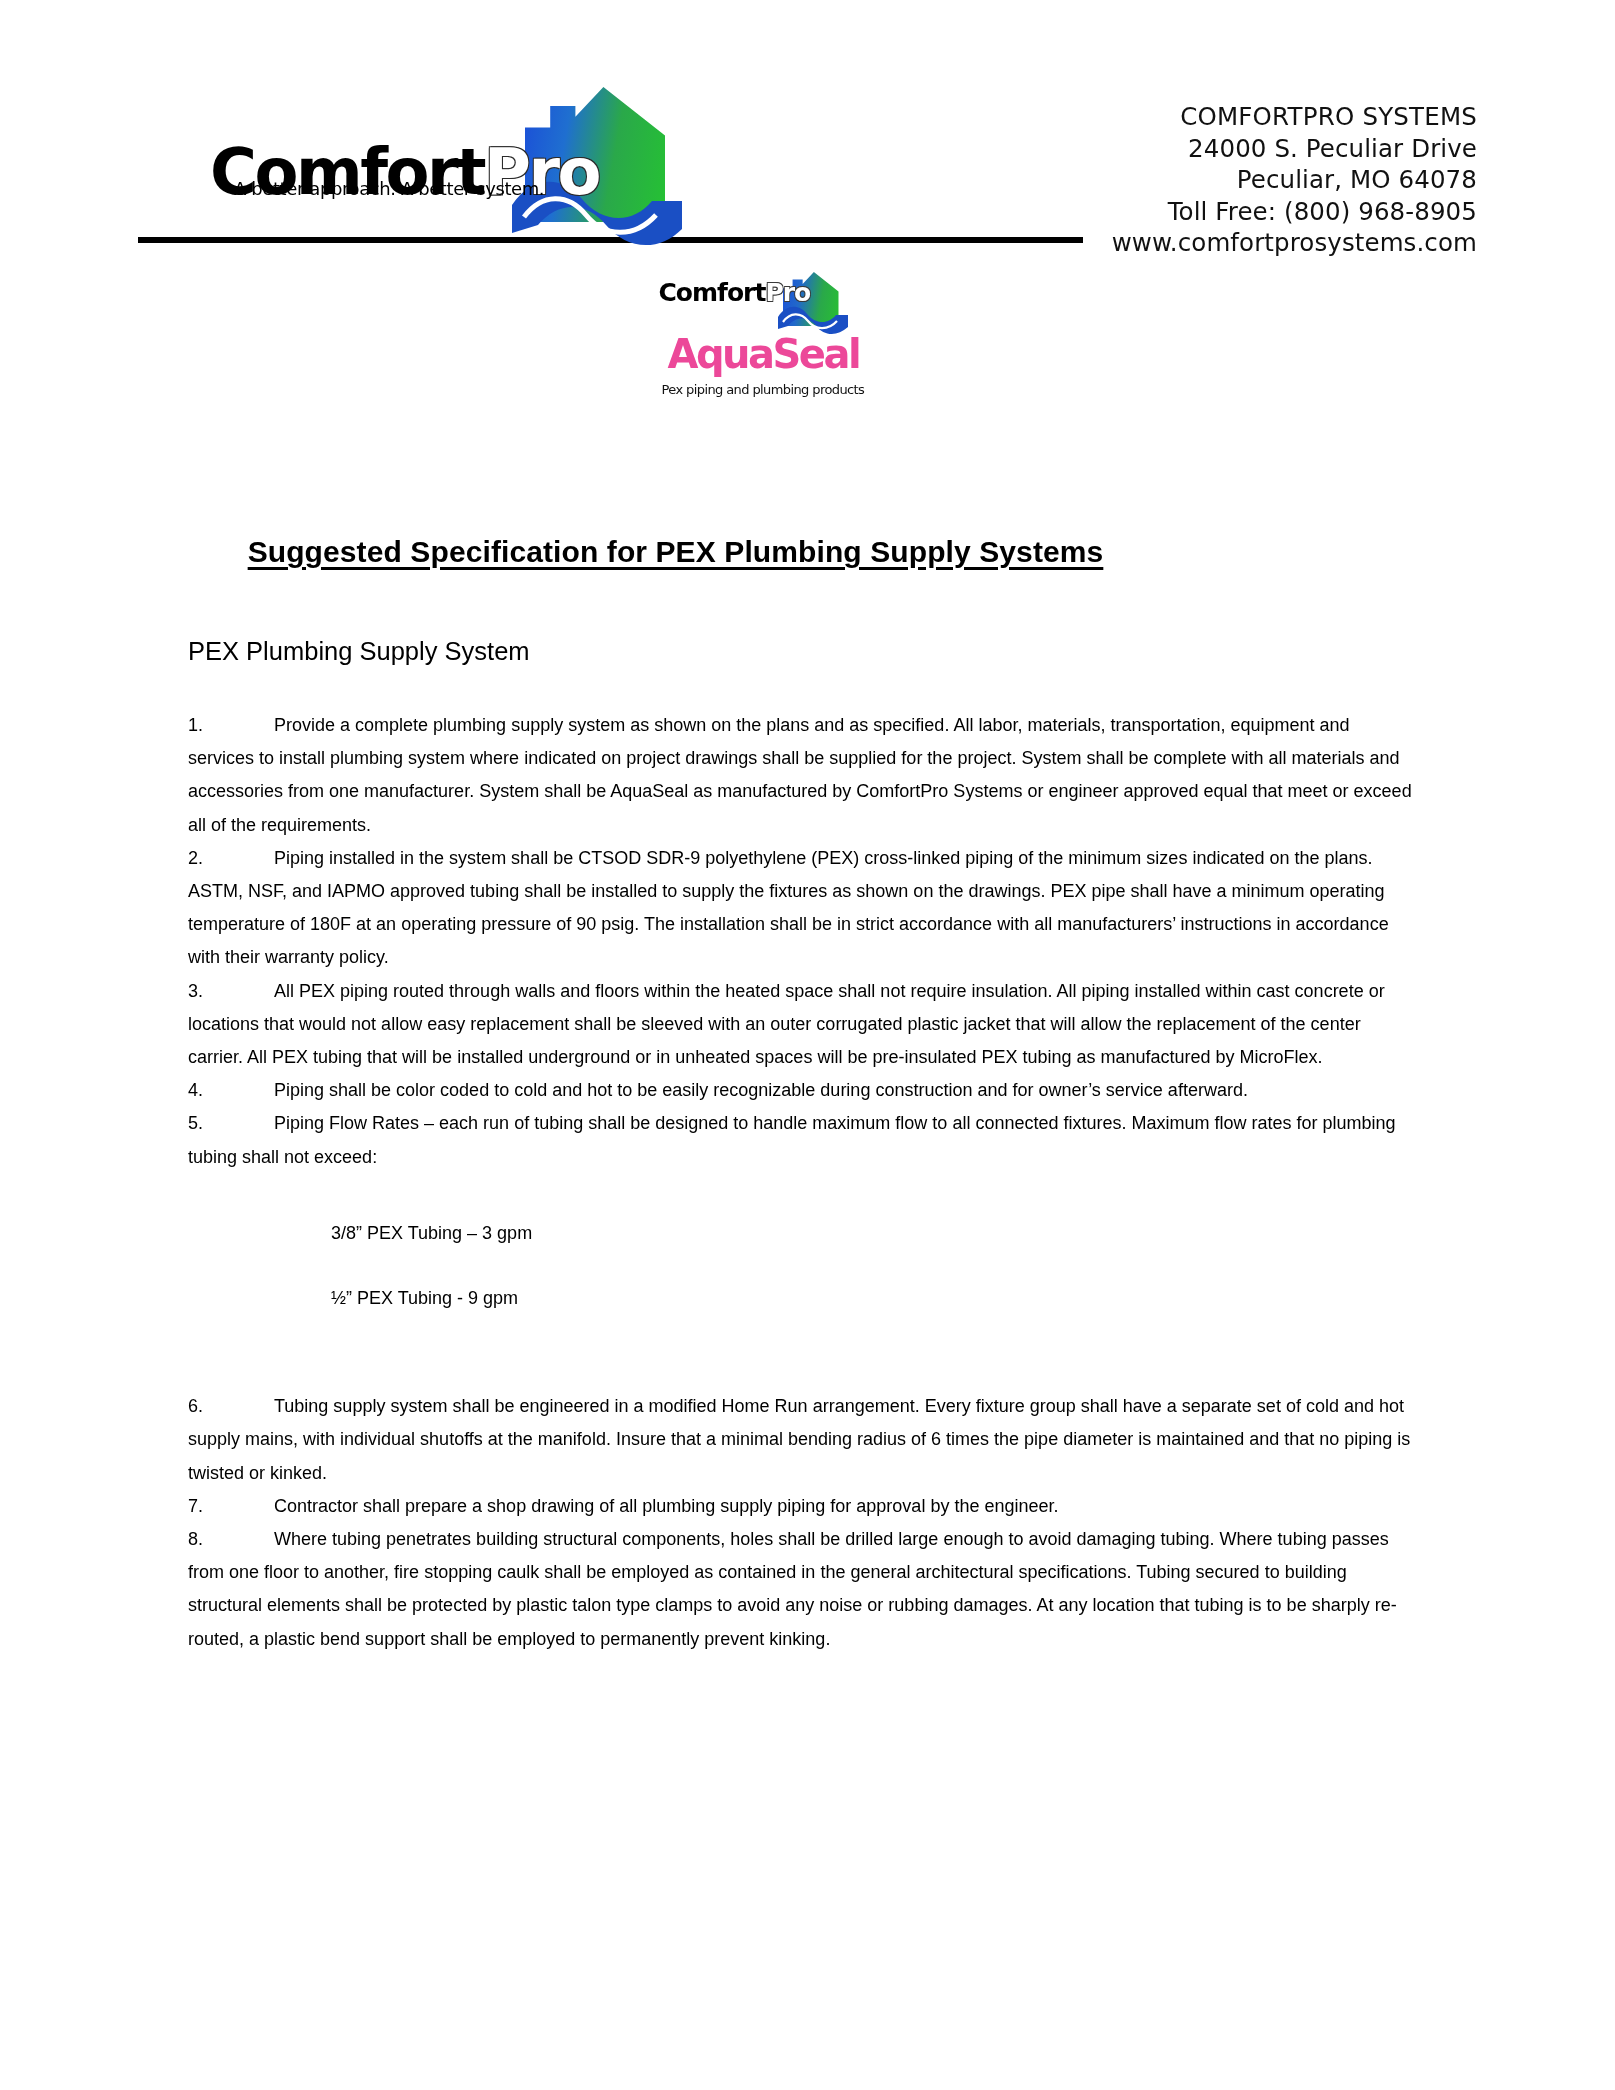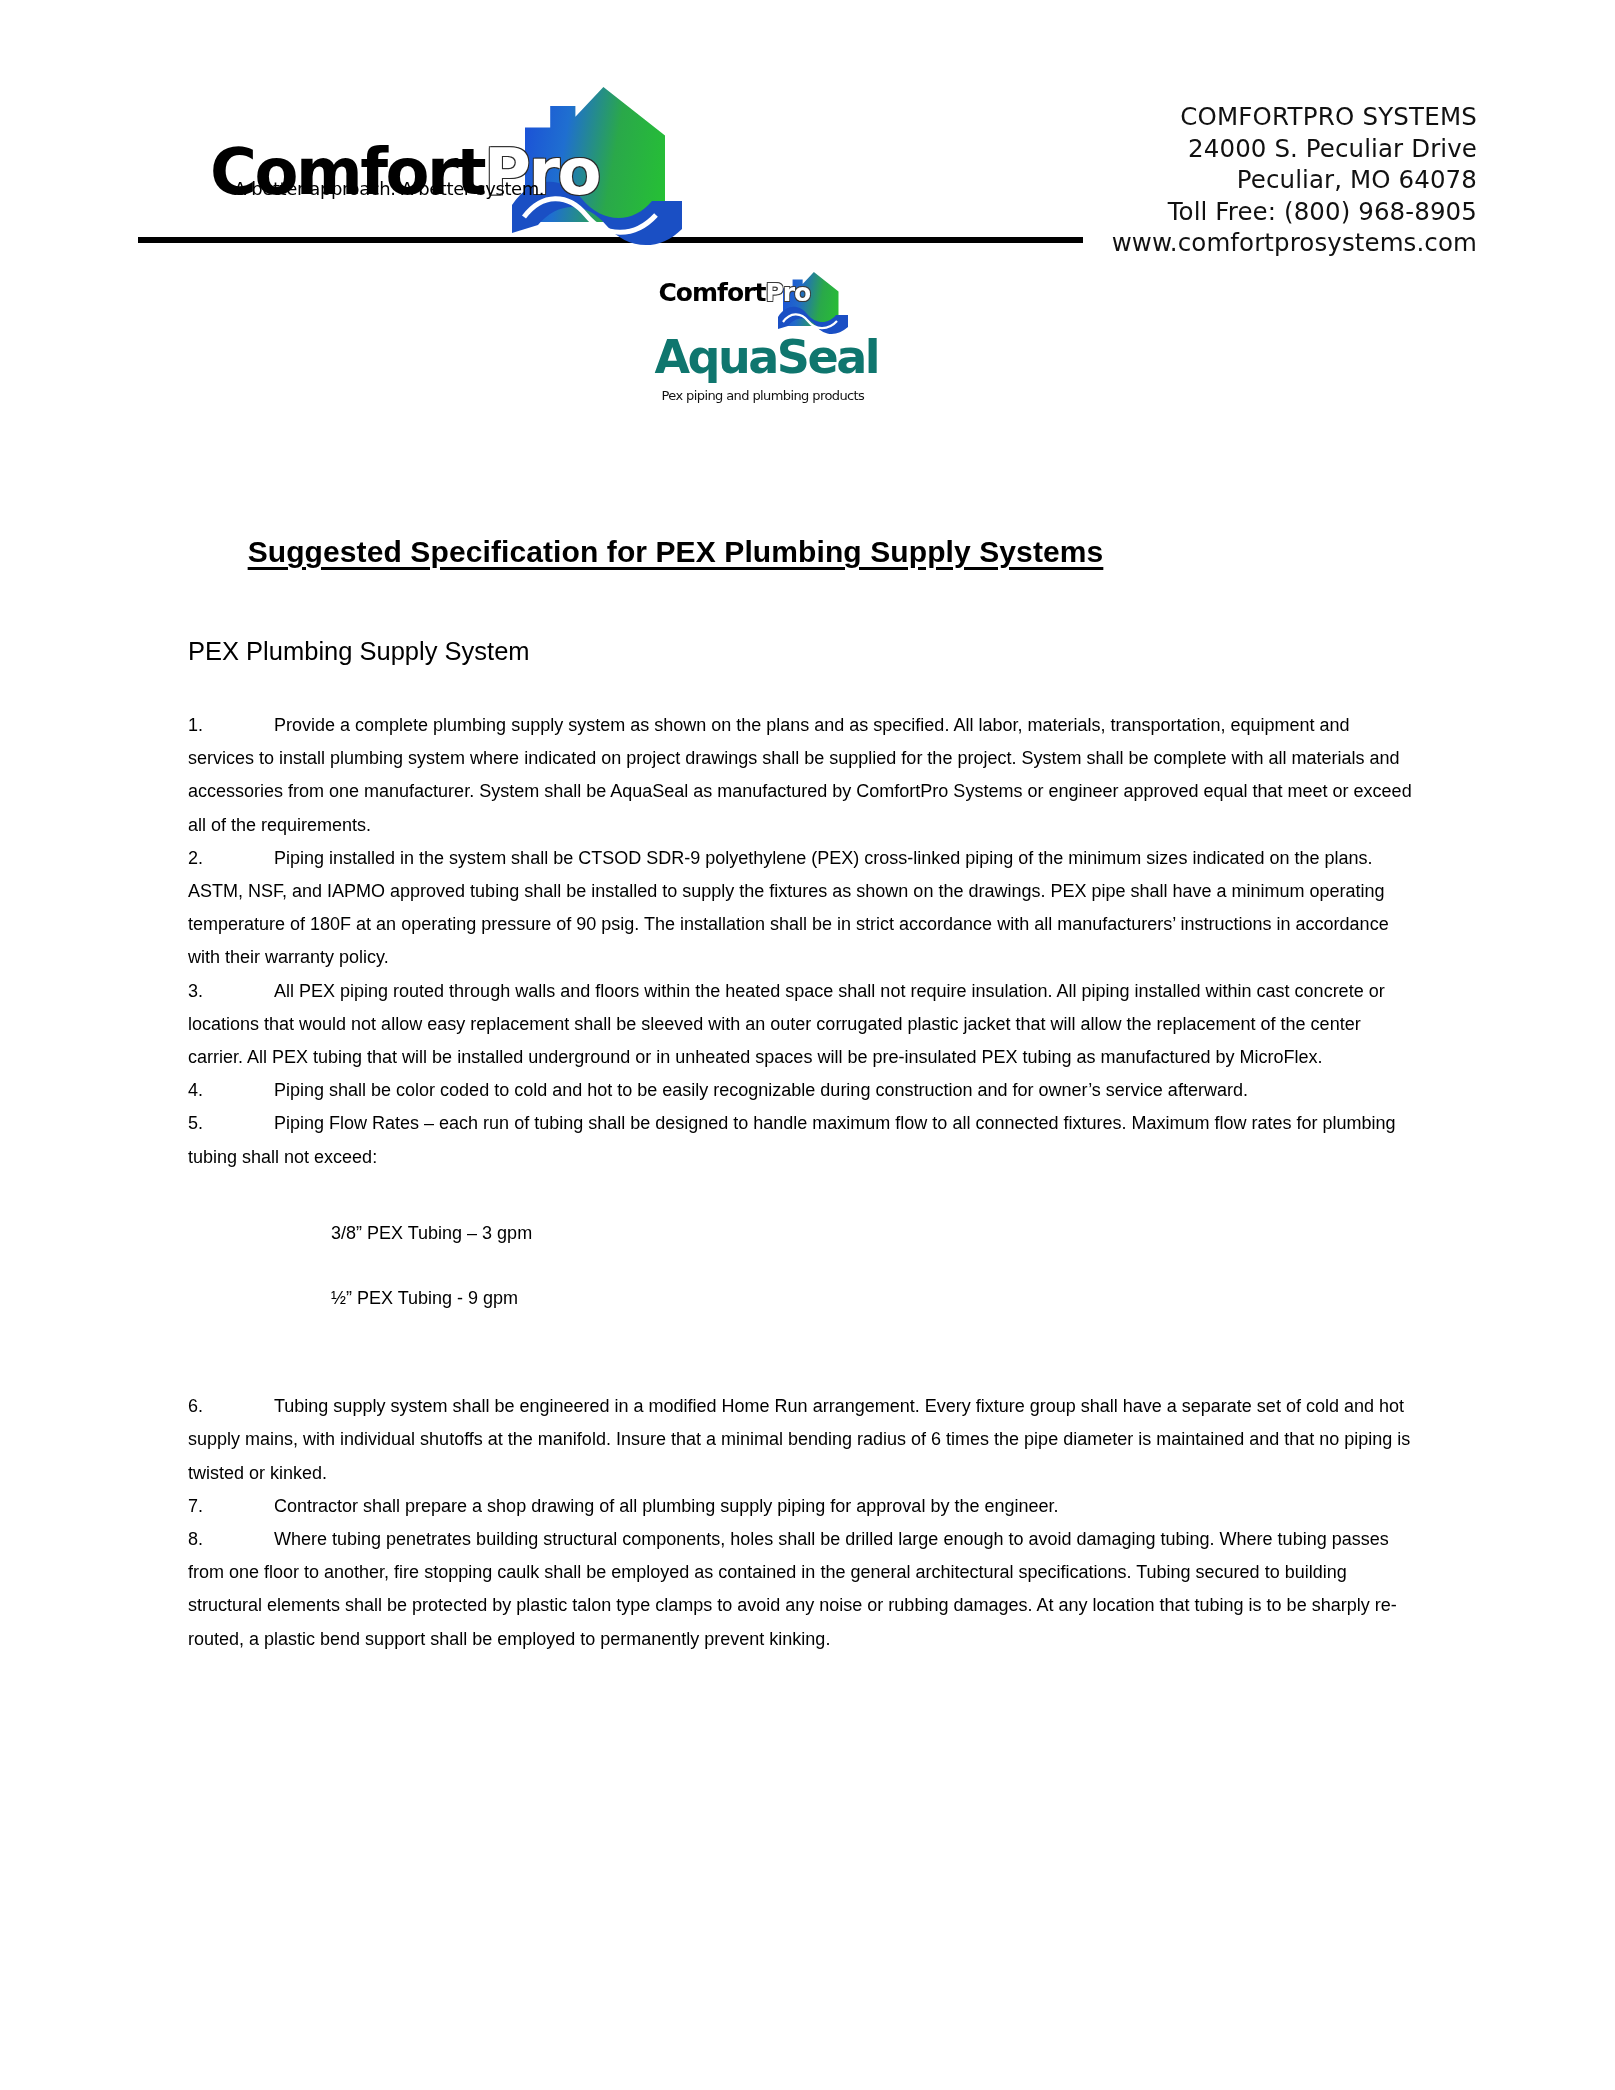--- a/index.html
+++ b/index.html
@@ -176,26 +176,26 @@
     position: absolute;
     left: 118px;
     top: 33px;
     width: 72px;
     height: 32px;
     z-index: 2;
   }
   .as-name {
     font-family: "DejaVu Sans", sans-serif;
     font-weight: bold;
-    font-size: 46px;
+    font-size: 40px;
     letter-spacing: -2.5px;
     line-height: 1;
-    color: #0f766e;
+    color: #ec4899;
     margin-top: 16px;
-    margin-left: 2px;
+    margin-left: 15px;
     white-space: nowrap;
   }
   .as-sub {
     font-family: "DejaVu Sans", sans-serif;
     font-size: 13px;
     letter-spacing: -0.6px;
     color: #111111;
     margin-top: 8px;
     margin-left: 9px;
     white-space: nowrap;

